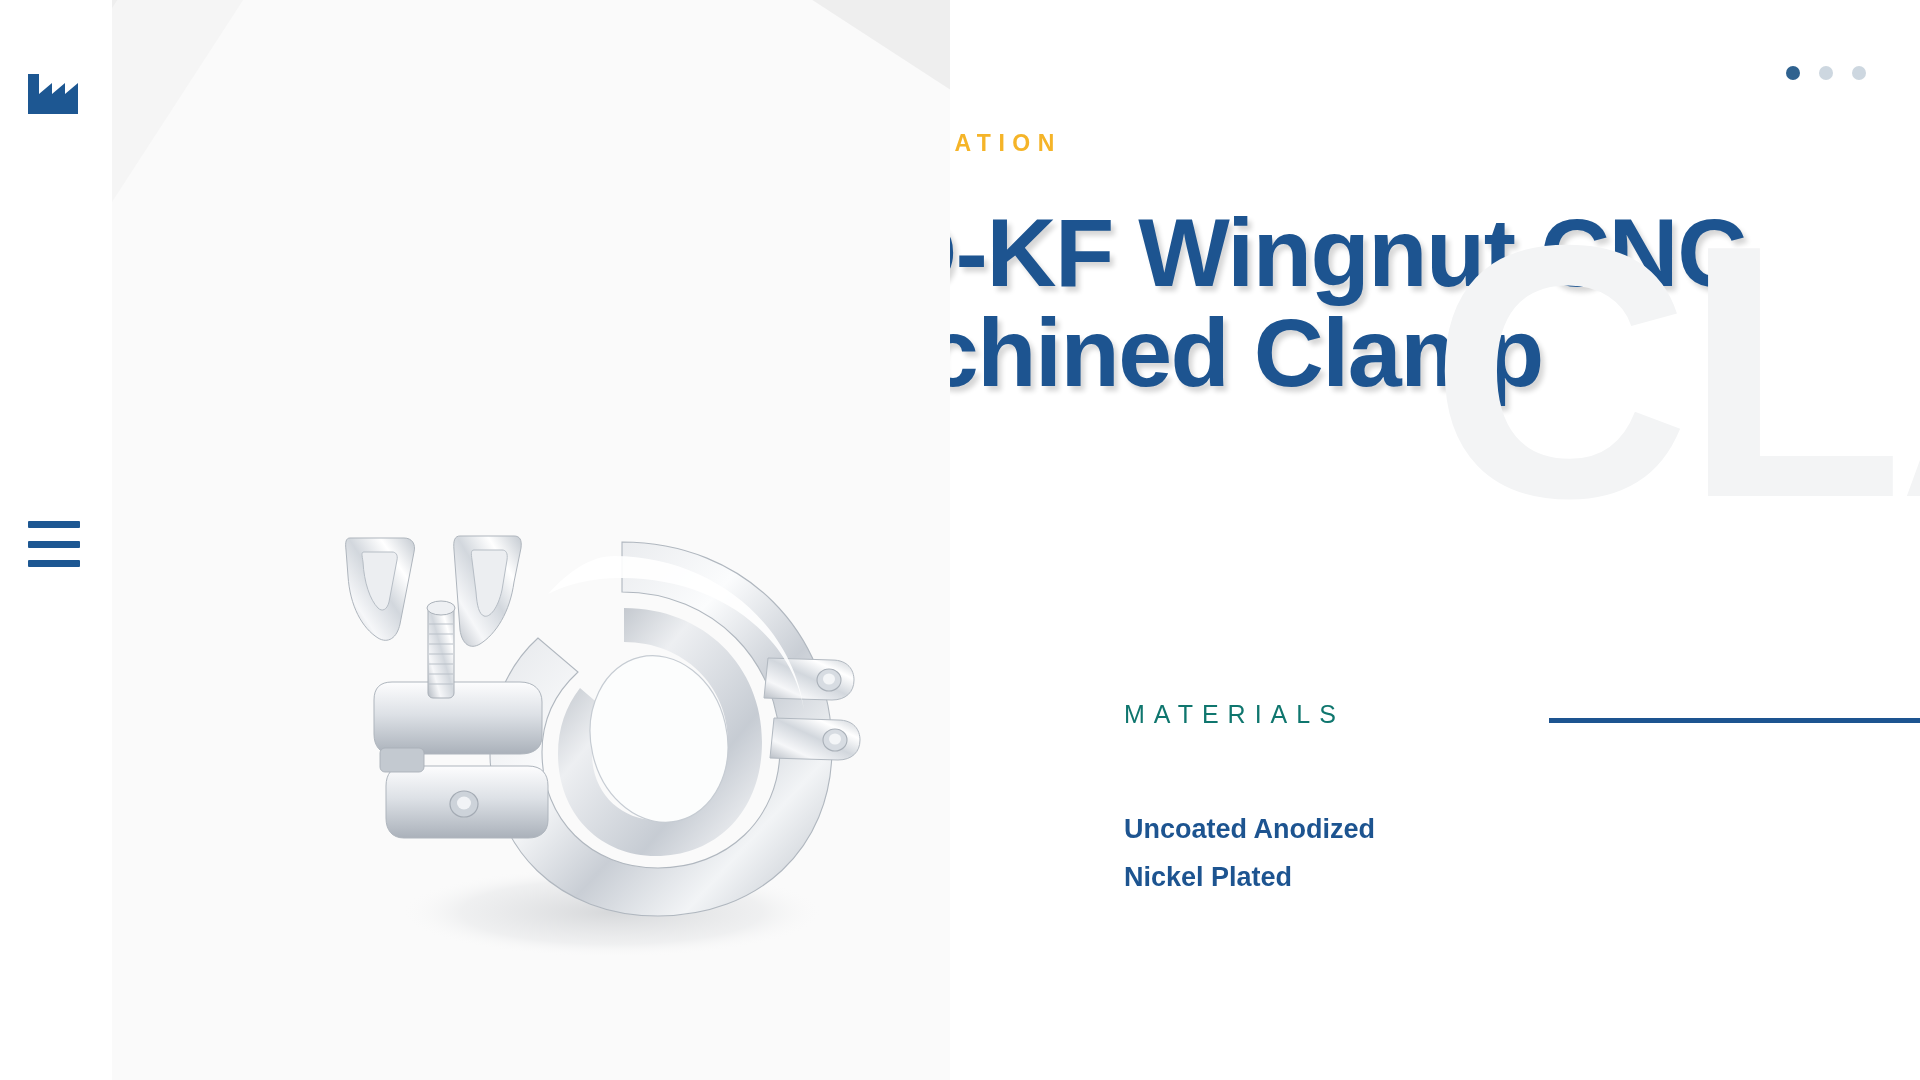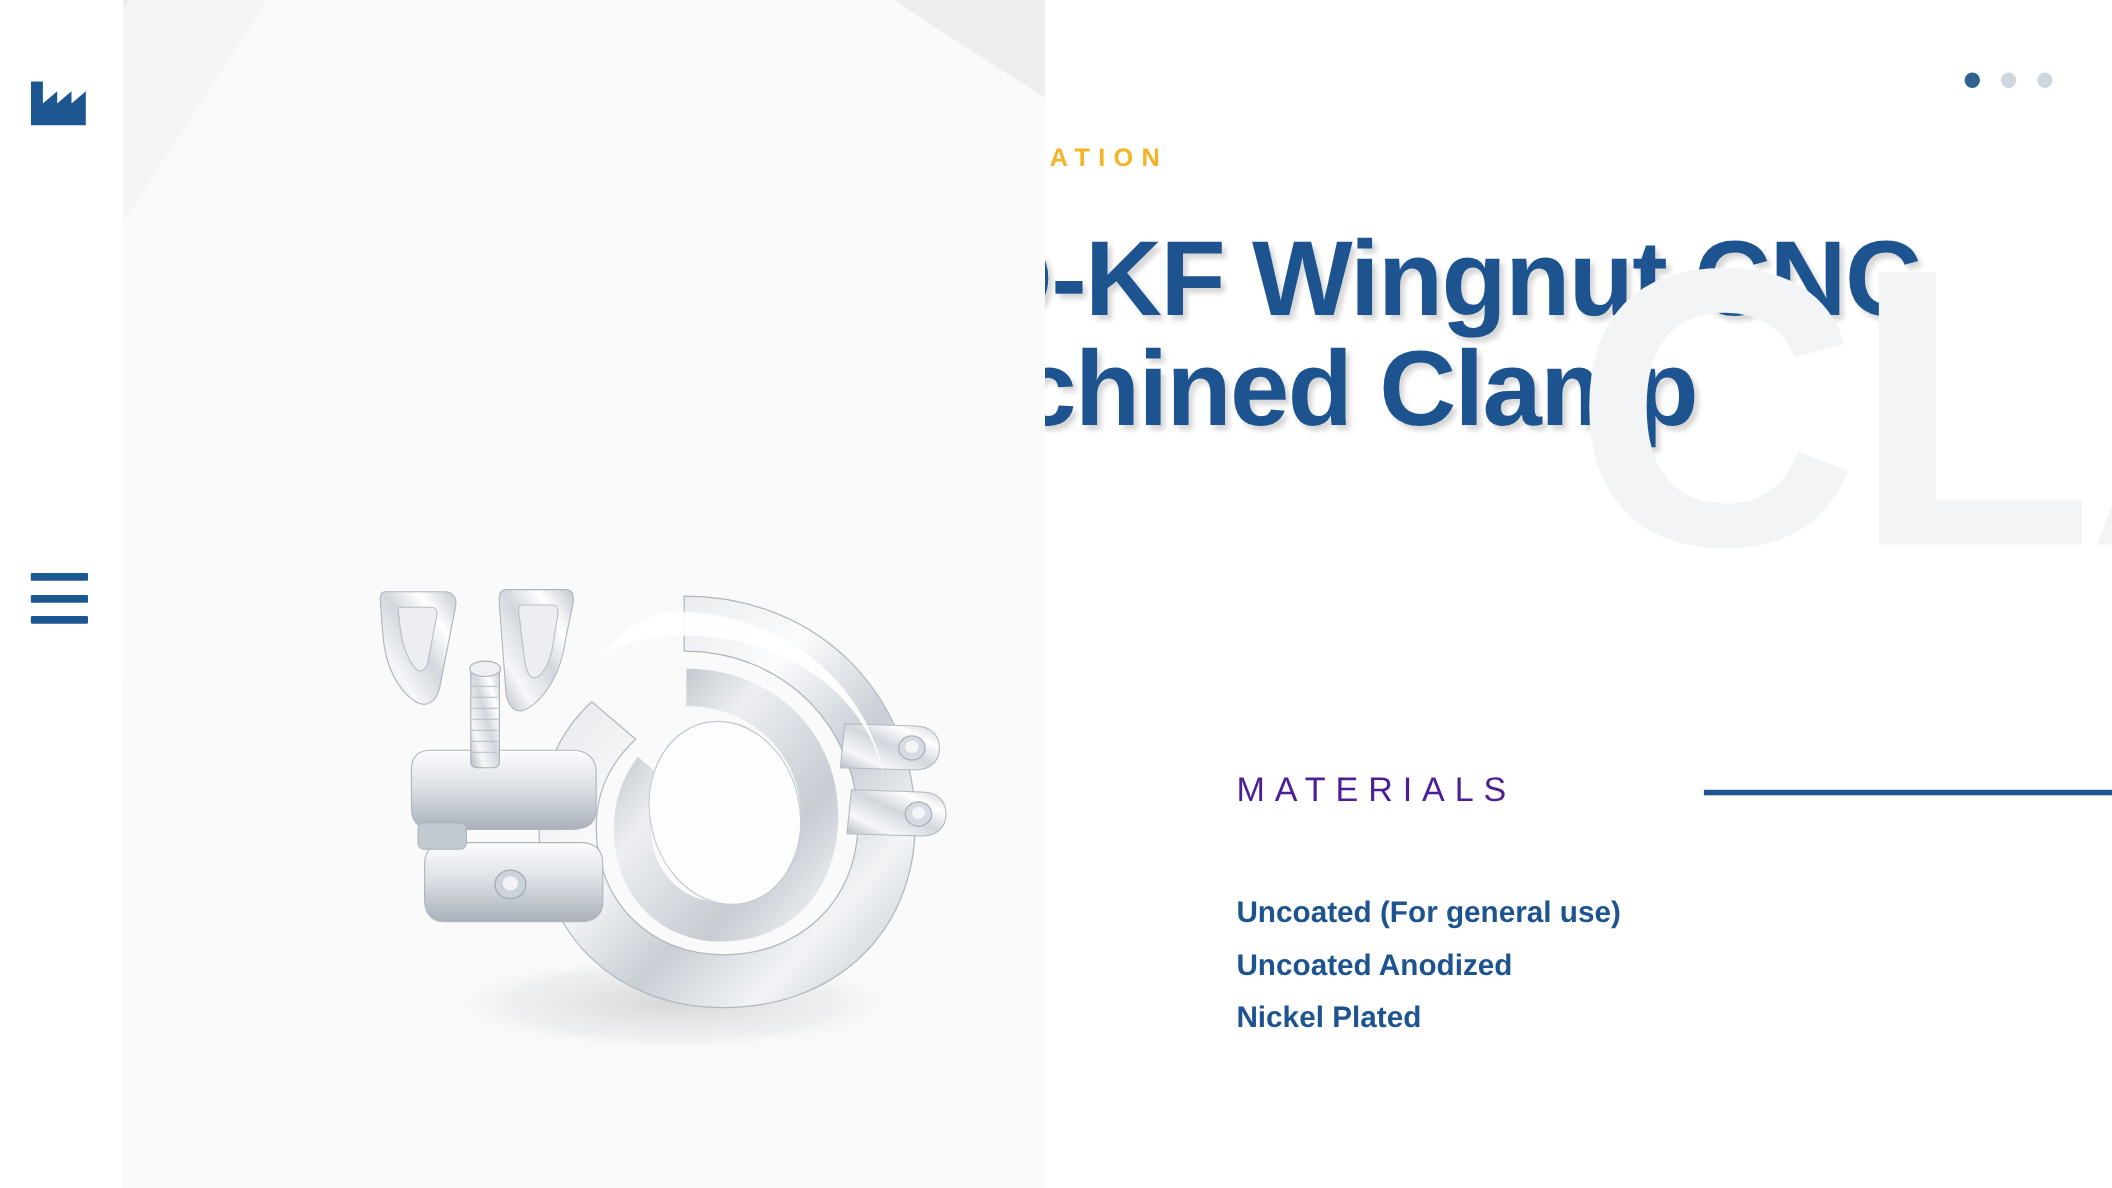--- a/index.html
+++ b/index.html
@@ -104,24 +104,24 @@
     line-height:1.03;
     font-weight:700;
     color:#1d5490;
     letter-spacing:-1.5px;
     text-shadow: 4px 5px 5px rgba(0,0,0,0.16);
   }
 
   .materials-head {
     position:absolute;
     left:1124px; top:700px;
-    font-size:31px;
+    font-size:25px;
     font-weight:400;
     letter-spacing:9px;
-    color:#4c1d95;
+    color:#0f766e;
   }
   .materials-rule {
     position:absolute;
     left:1549px; top:718px;
     width:400px; height:5px;
     background:#1d5490;
   }
 
   .materials-list {
     position:absolute;
@@ -297,18 +297,17 @@
   <div class="watermark">CLAMP</div>
 
   <div class="eyebrow">PRESENTATION</div>
 
   <h1 class="slide-title">ISO-KF Wingnut CNC Machined Clamp</h1>
 
   <div class="materials-head">MATERIALS</div>
   <div class="materials-rule"></div>
 
   <ul class="materials-list">
-    <li>Uncoated (For general use)</li>
     <li>Uncoated Anodized</li>
     <li>Nickel Plated</li>
   </ul>
 
 </div>
 
 </body></html>

